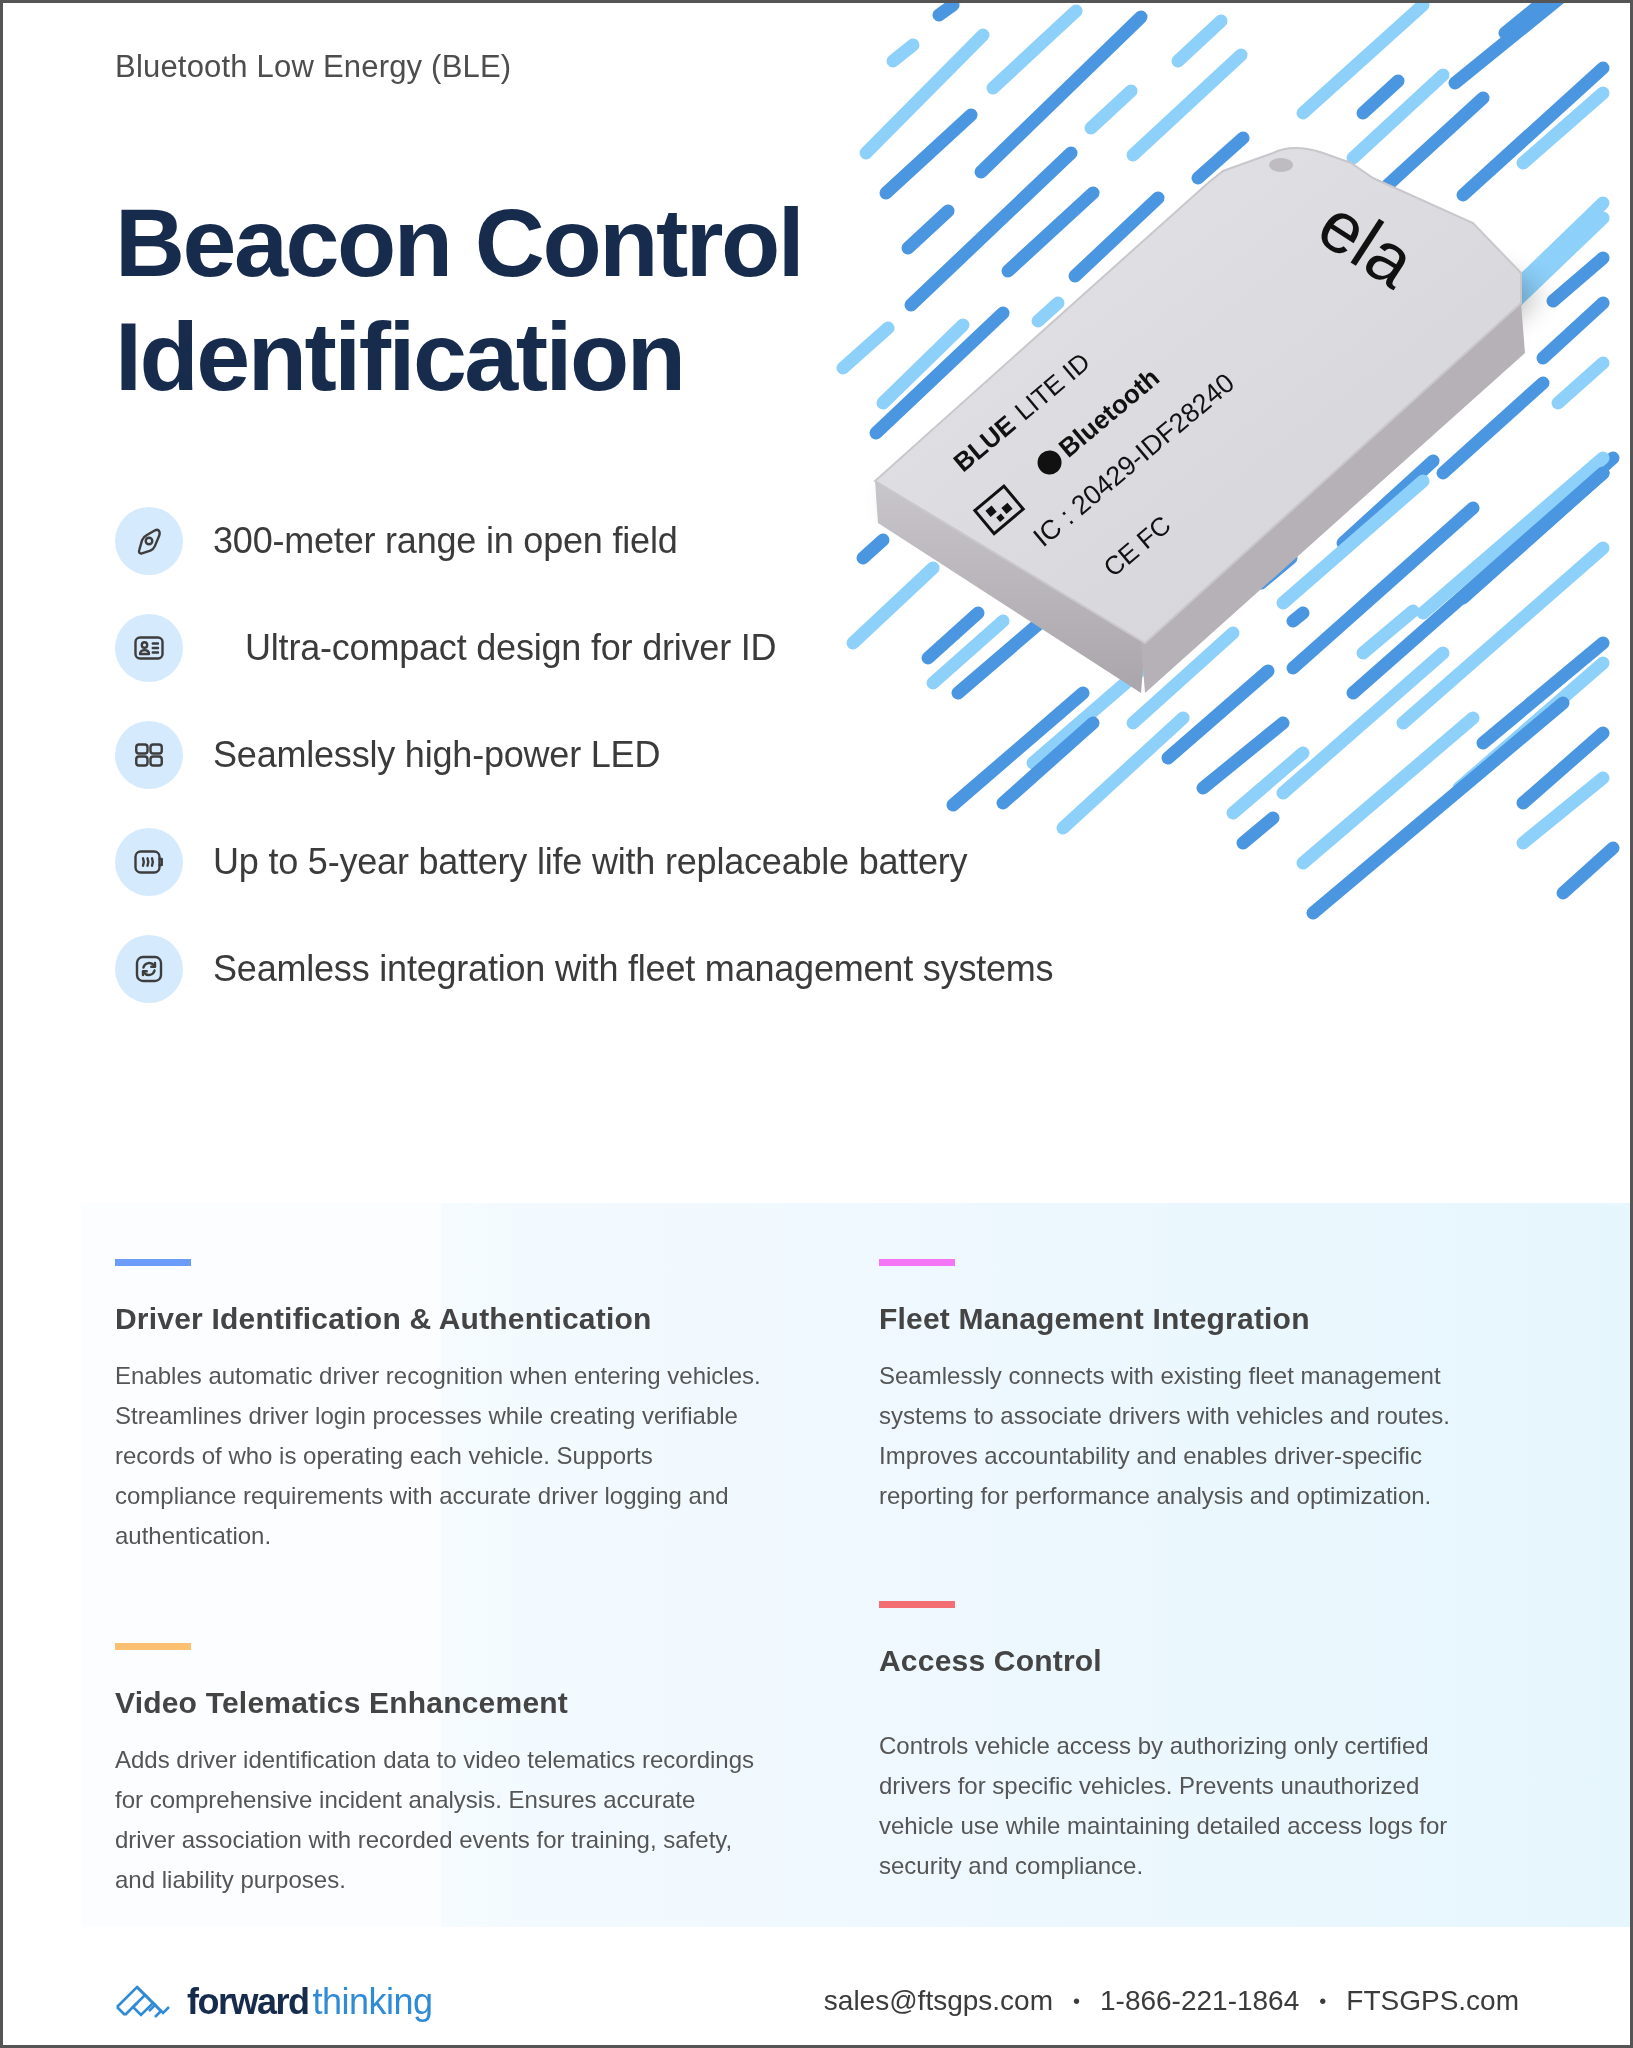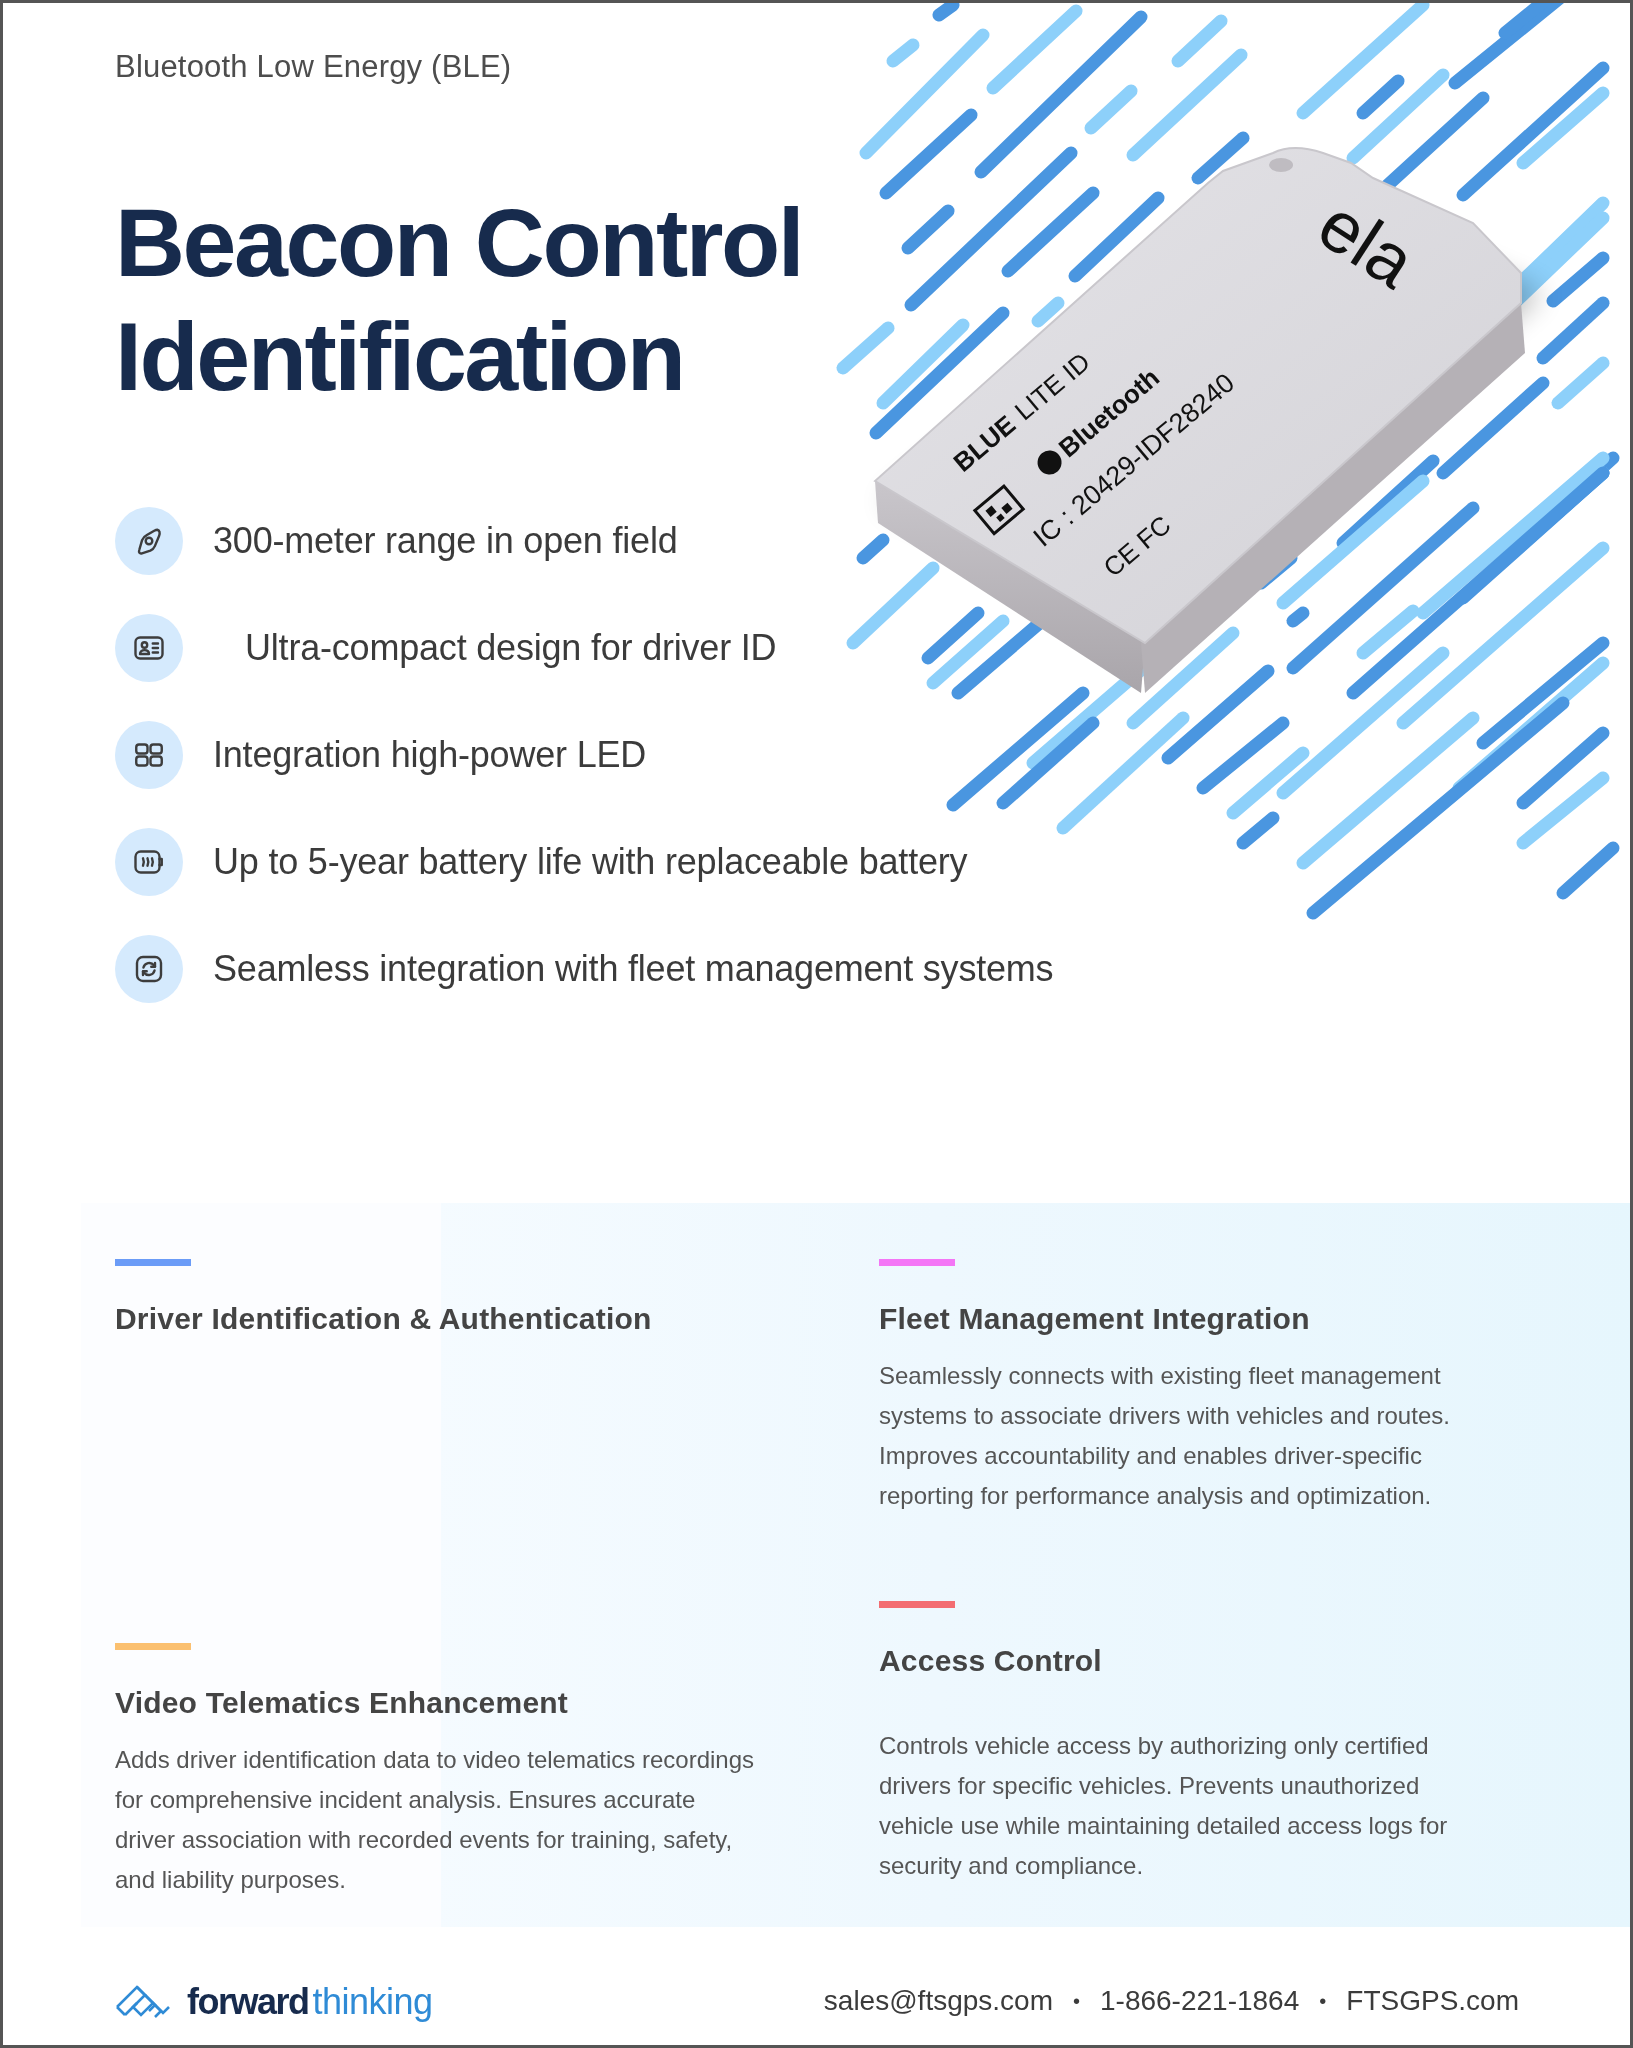--- a/index.html
+++ b/index.html
@@ -203,21 +203,21 @@
     </div>
     <div class="feature" style="top:214px;">
       <span class="icon-circle">
         <svg viewBox="0 0 24 24" fill="none" stroke="#3d3d3d" stroke-width="1.6" stroke-linejoin="round">
             <rect x="3.5" y="5" width="7.5" height="6" rx="1.8"></rect>
             <rect x="13" y="5" width="7.5" height="6" rx="1.8"></rect>
             <rect x="3.5" y="13" width="7.5" height="6" rx="1.8"></rect>
             <rect x="13" y="13" width="7.5" height="6" rx="1.8"></rect>
           </svg>
       </span>
-      <span class="label">Integration high-power LED</span>
+      <span class="label">Seamlessly high-power LED</span>
     </div>
     <div class="feature" style="top:321px;">
       <span class="icon-circle">
         <svg viewBox="0 0 24 24" fill="none" stroke="#3d3d3d" stroke-width="1.6" stroke-linejoin="round" stroke-linecap="round">
             <rect x="3" y="5" width="16" height="14" rx="3.5"></rect>
             <path d="M19 10h1.5v4H19"></path>
             <path d="M8 9.5c.7 1.6.7 3.4 0 5M11 9.5c.7 1.6.7 3.4 0 5M14 9.5c.7 1.6.7 3.4 0 5"></path>
           </svg>
       </span>
       <span class="label">Up to 5-year battery life with replaceable battery</span>
@@ -236,20 +236,21 @@
     </div>
   </div>
 
   <div class="benefits-panel">
     <div class="facet1"></div>
   </div>
 
   <div class="benefit" style="left:112px; top:1256px;">
     <div class="bar" style="background:#6b9cf7;"></div>
     <h3>Driver Identification &amp; Authentication</h3>
+    <p style="width:660px;">Enables automatic driver recognition when entering vehicles. Streamlines driver login processes while creating verifiable records of who is operating each vehicle. Supports compliance requirements with accurate driver logging and authentication.</p>
   </div>
   <div class="benefit" style="left:876px; top:1256px;">
     <div class="bar" style="background:#f476f6;"></div>
     <h3>Fleet Management Integration</h3>
     <p style="width:620px;">Seamlessly connects with existing fleet management systems to associate drivers with vehicles and routes. Improves accountability and enables driver-specific reporting for performance analysis and optimization.</p>
   </div>
   <div class="benefit" style="left:112px; top:1640px;">
     <div class="bar" style="background:#fbc070;"></div>
     <h3>Video Telematics Enhancement</h3>
     <p style="width:640px;">Adds driver identification data to video telematics recordings for comprehensive incident analysis. Ensures accurate driver association with recorded events for training, safety, and liability purposes.</p>

